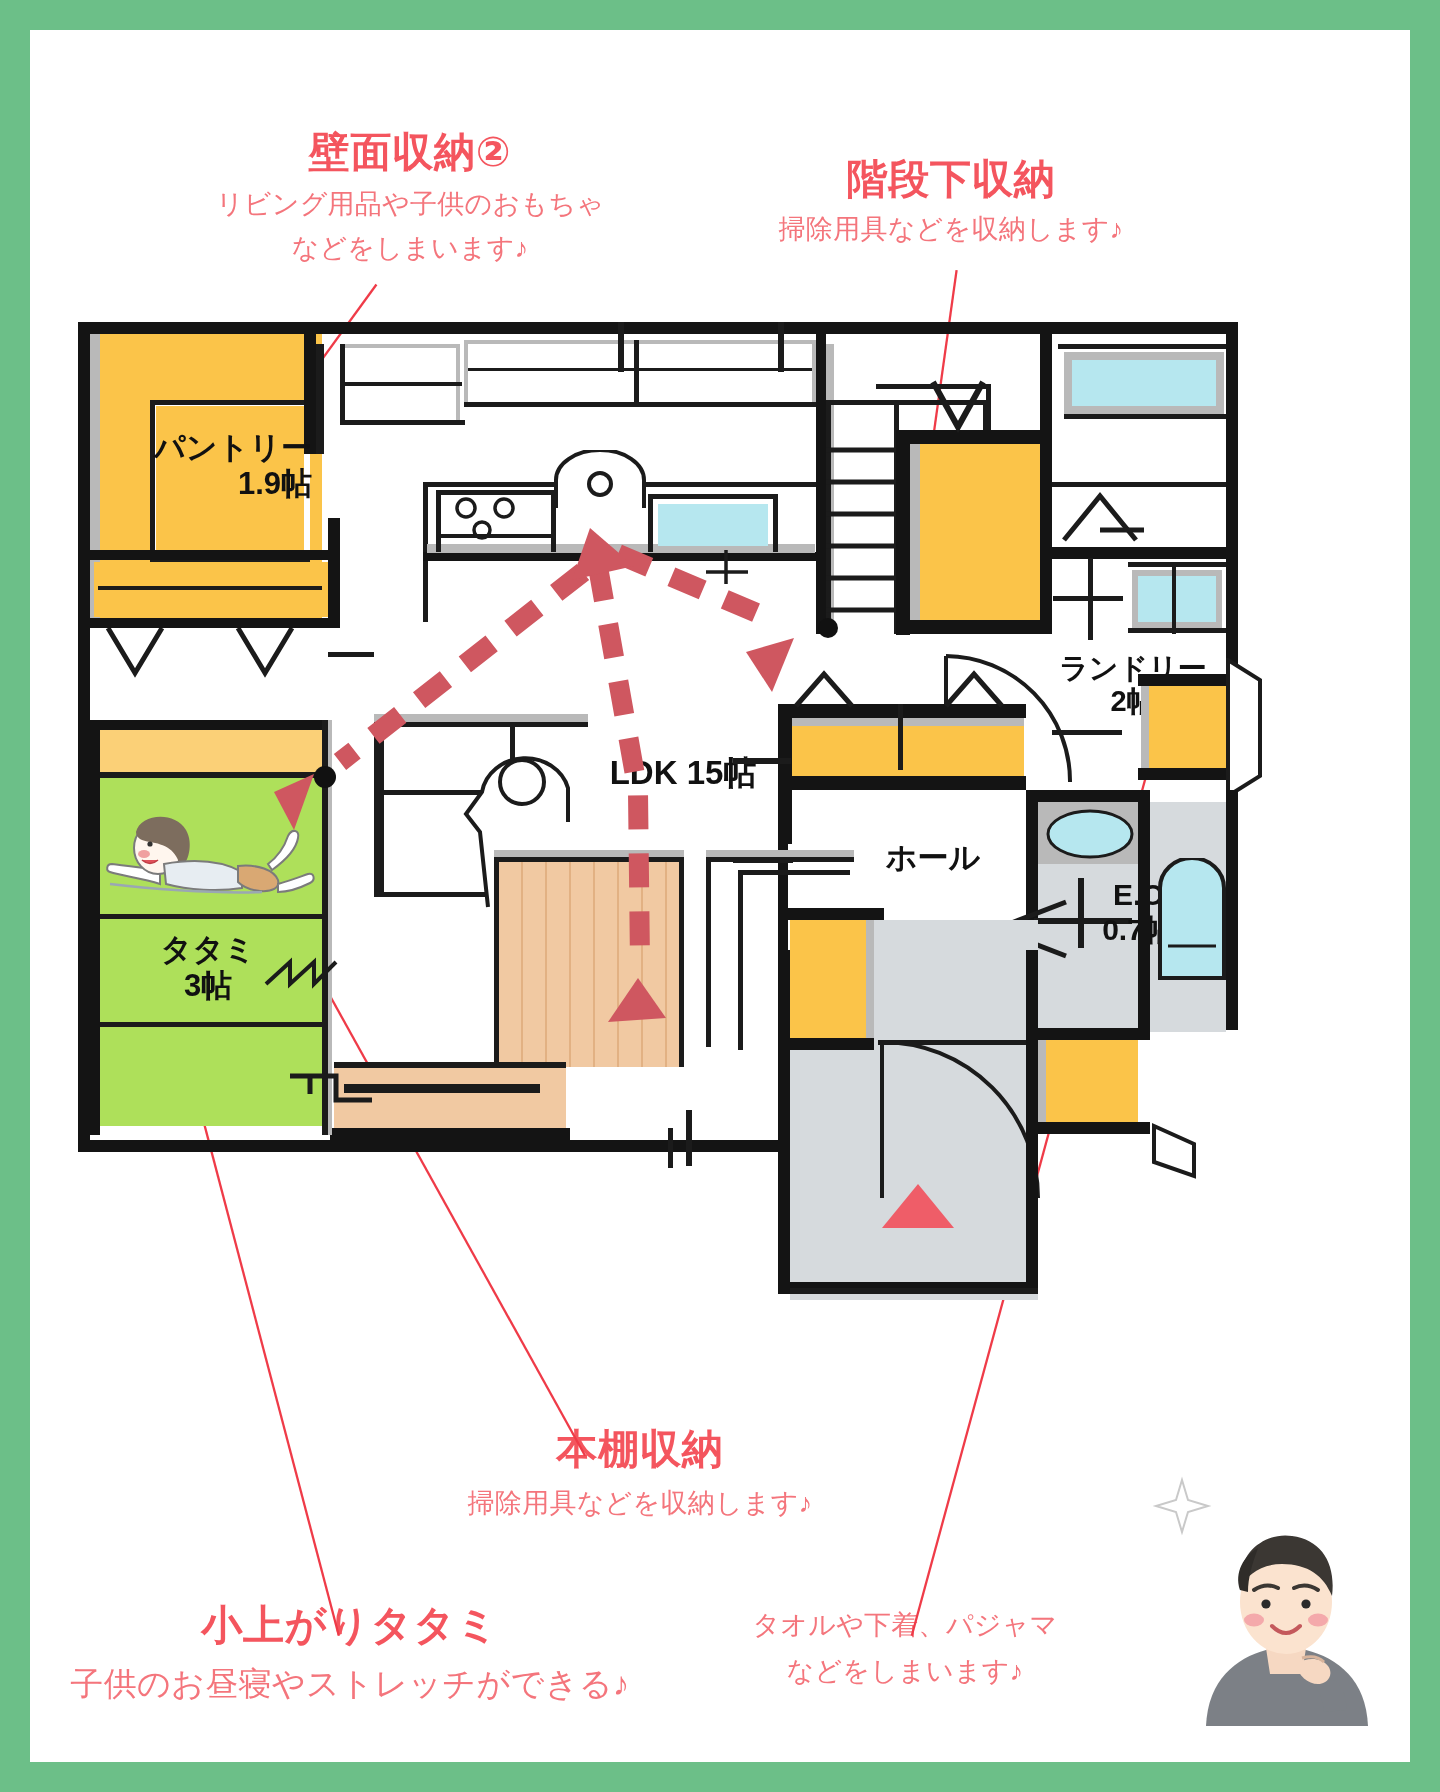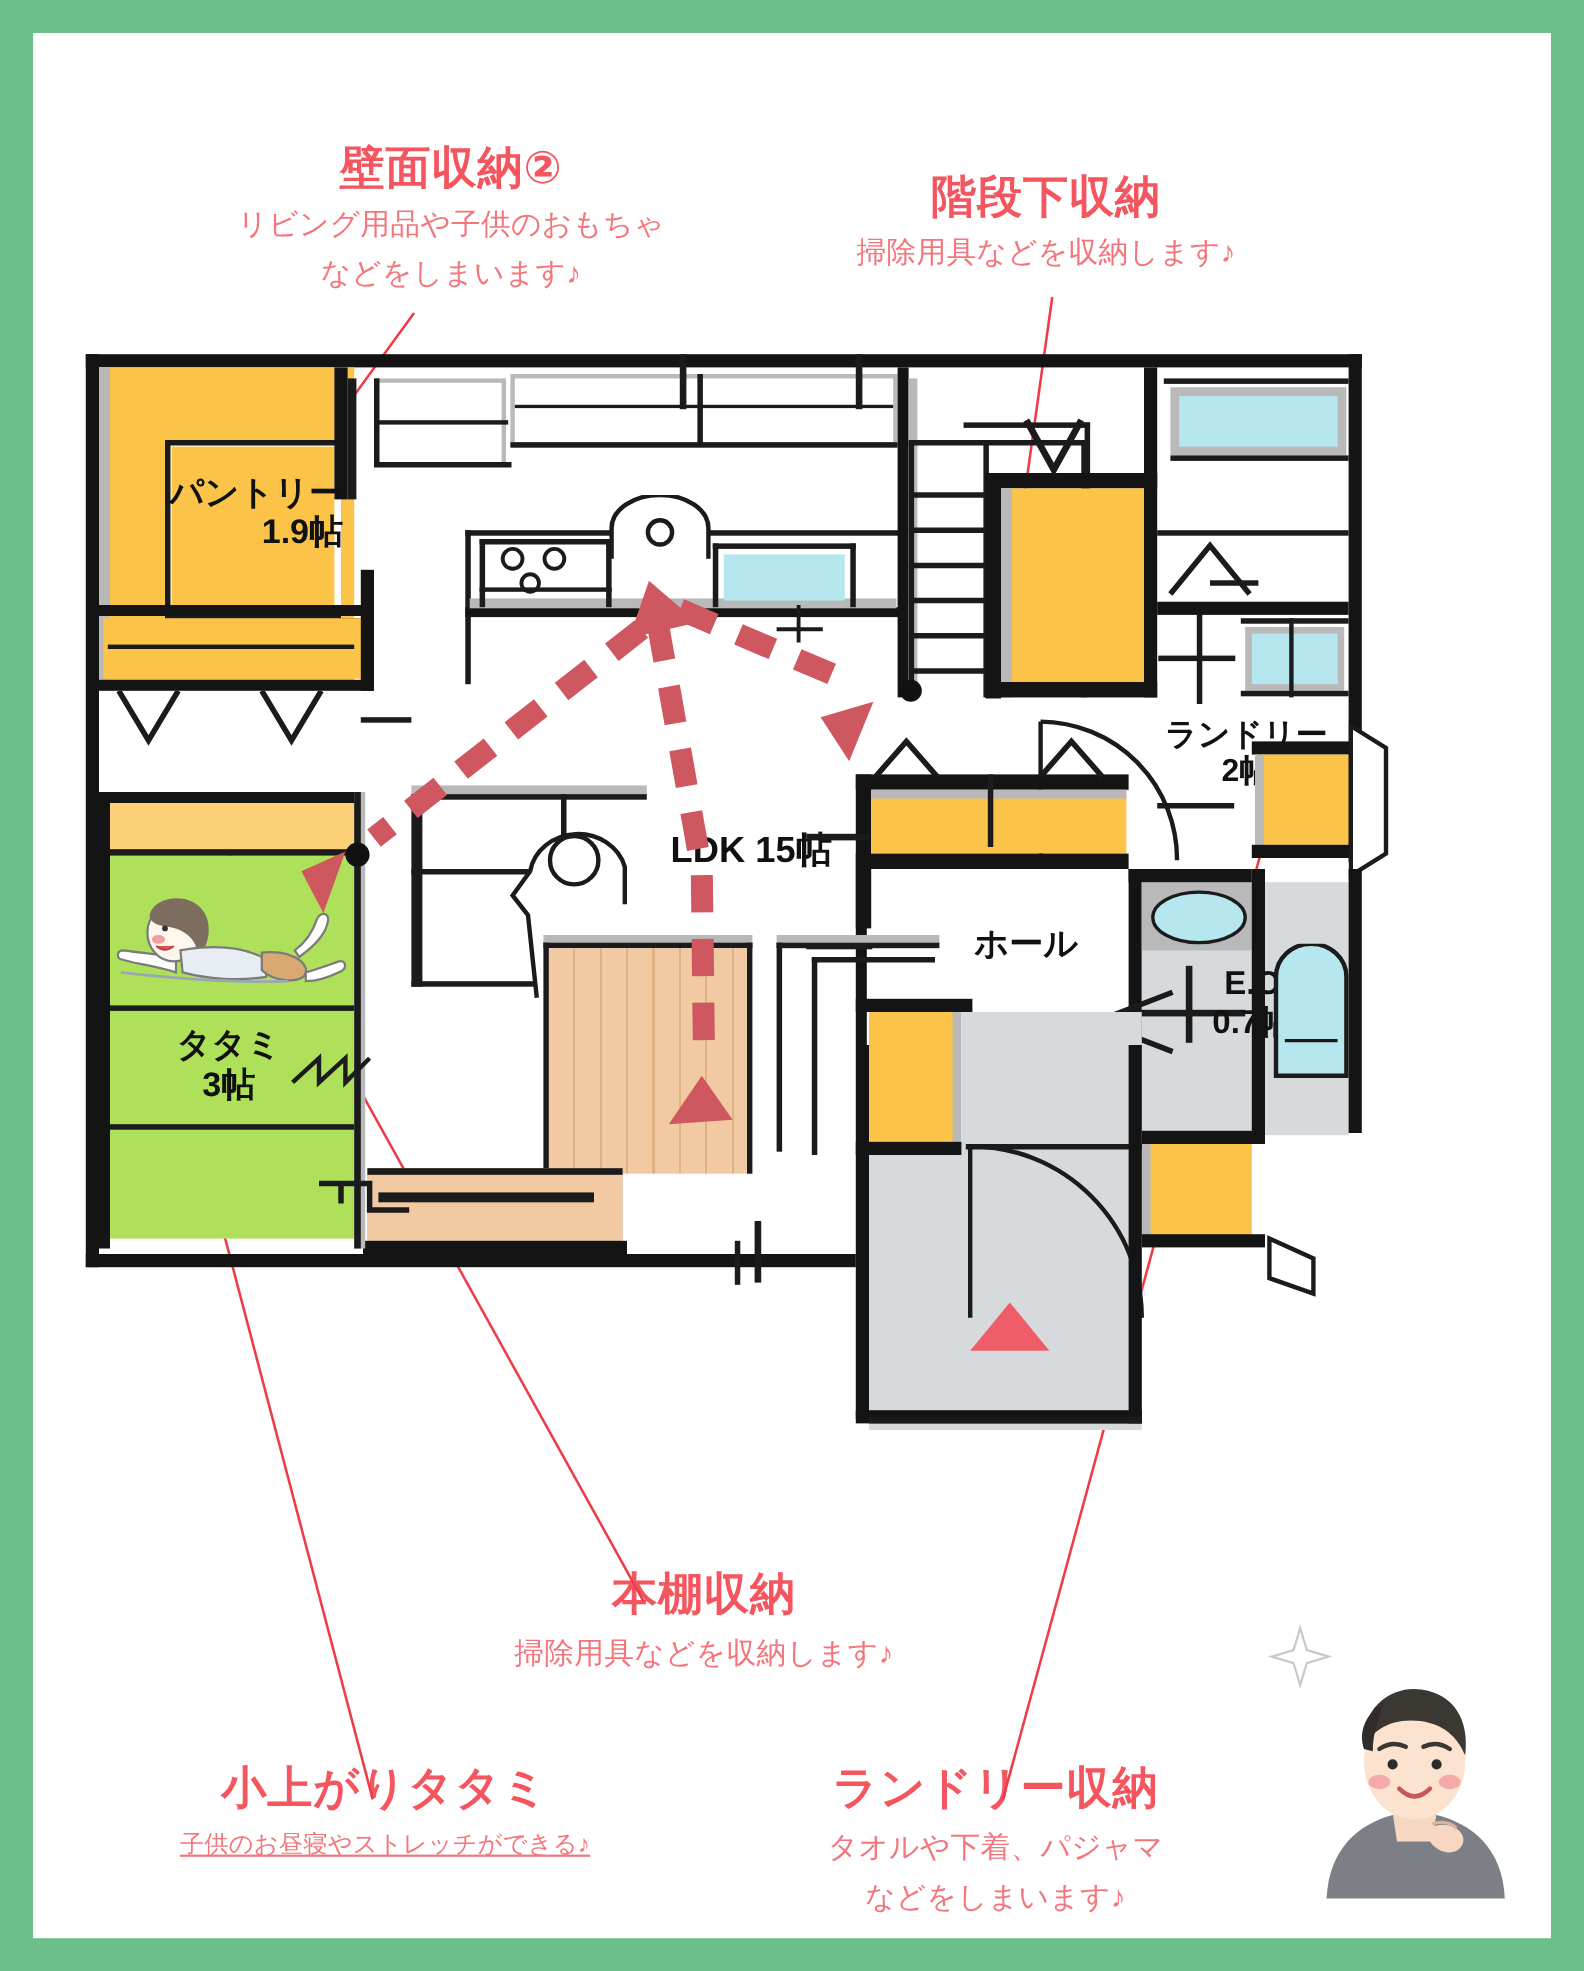--- a/index.html
+++ b/index.html
@@ -36,21 +36,21 @@
   .anno-stair   { left: 656px;  top: 122px; width: 530px; }
   .anno-stair .title { font-size: 41px; }
   .anno-stair .sub   { font-size: 27px; margin-top: 6px; }
 
   .anno-shelf   { left: 330px;  top: 1392px; width: 560px; }
   .anno-shelf .title { font-size: 41px; }
   .anno-shelf .sub   { font-size: 27px; margin-top: 10px; }
 
   .anno-tatami  { left: 10px;   top: 1568px; width: 620px; }
   .anno-tatami .title { font-size: 41px; }
-  .anno-tatami .sub   { font-size: 22px; margin-top: 10px; text-decoration: underline; }
+  .anno-tatami .sub   { font-size: 33px; margin-top: 10px; }
 
   .anno-laundry { left: 640px;  top: 1568px; width: 470px; }
   .anno-laundry .title { font-size: 41px; }
   .anno-laundry .sub   { font-size: 27px; margin-top: 10px; }
 
   
   .leaders { position: absolute; left:0; top:0; width: 1440px; height: 1792px; pointer-events: none; }
   #plan-extra { position: absolute; left: 48px; top: 292px; width: 1180px; height: 990px; }
 
   .w   { position: absolute; background: #141414; }          
@@ -90,21 +90,20 @@
       <div class="title">本棚収納</div>
       <div class="sub">掃除用具などを収納します♪</div>
     </div>
 
     <div class="anno anno-tatami">
       <div class="title">小上がりタタミ</div>
       <div class="sub">子供のお昼寝やストレッチができる♪</div>
     </div>
 
     <div class="anno anno-laundry">
-      <div class="title">ランドリー収納</div>
       <div class="sub">タオルや下着、パジャマ</div>
       <div class="sub">などをしまいます♪</div>
     </div>
 
     <svg class="leaders" viewBox="0 0 1380 1732" preserveAspectRatio="none">
       <g stroke="#ef3b48" stroke-width="2.2" fill="none">
         <line x1="332" y1="246" x2="120" y2="540"></line>
         <line x1="888" y1="232" x2="855" y2="470"></line>
         <line x1="532" y1="1378" x2="148" y2="680"></line>
         <line x1="296" y1="1552" x2="152" y2="1000"></line>

